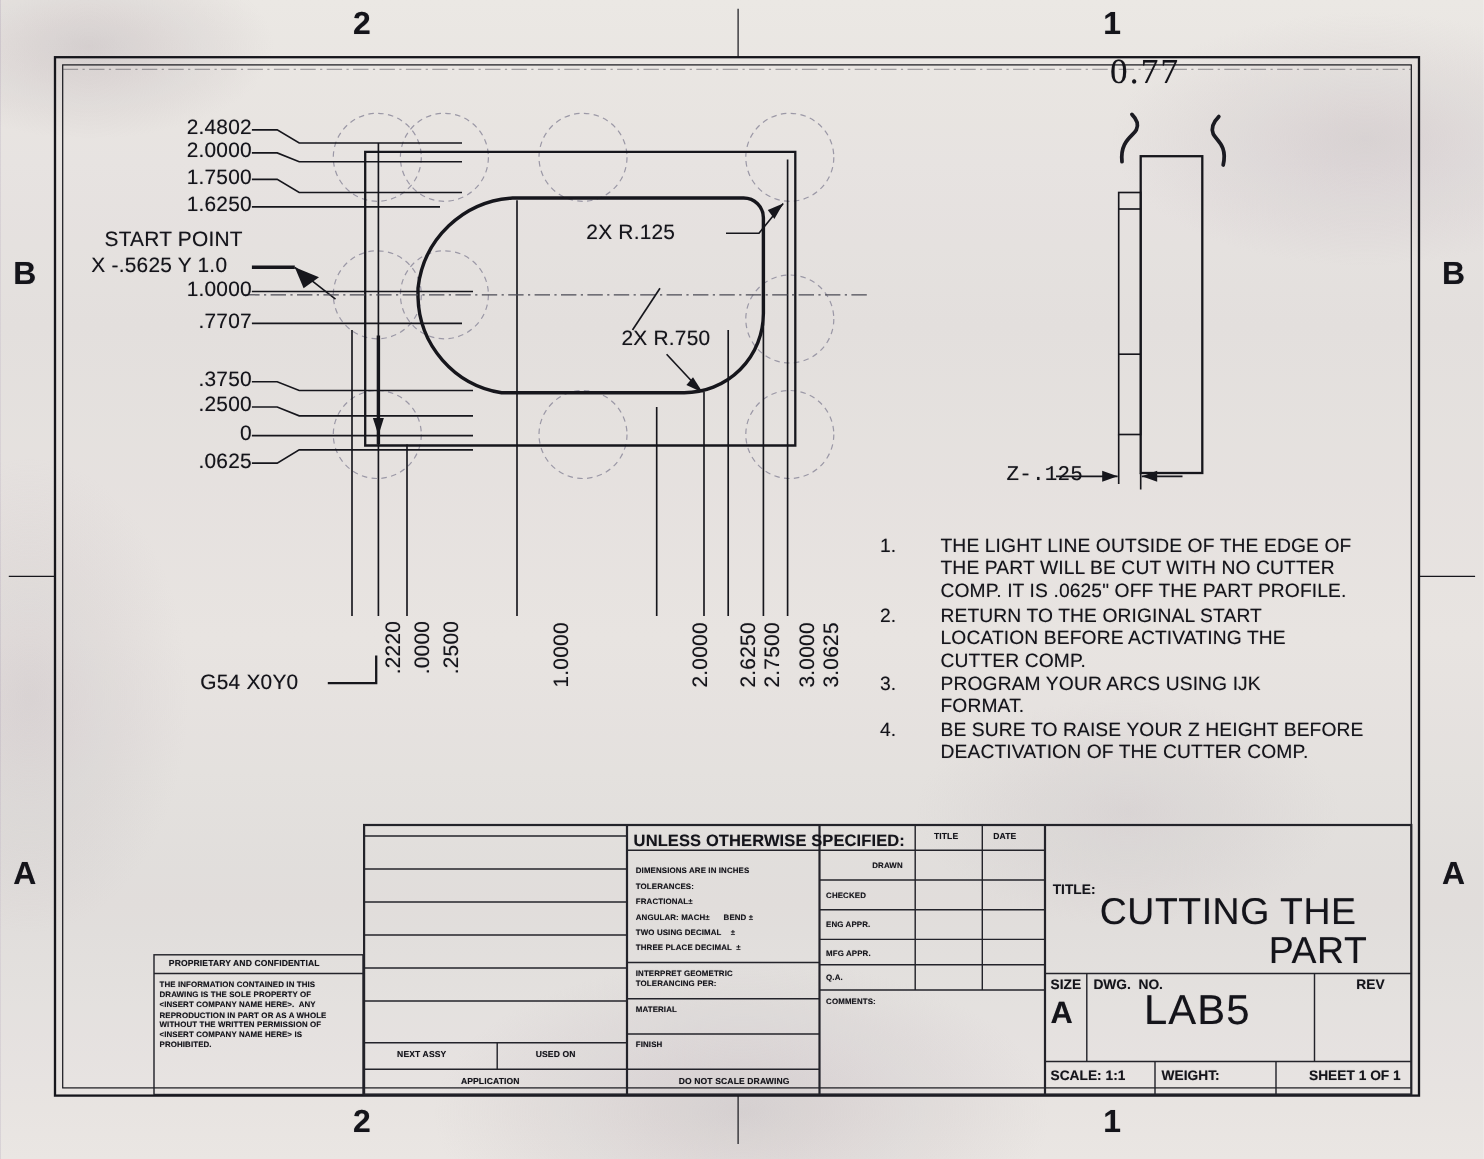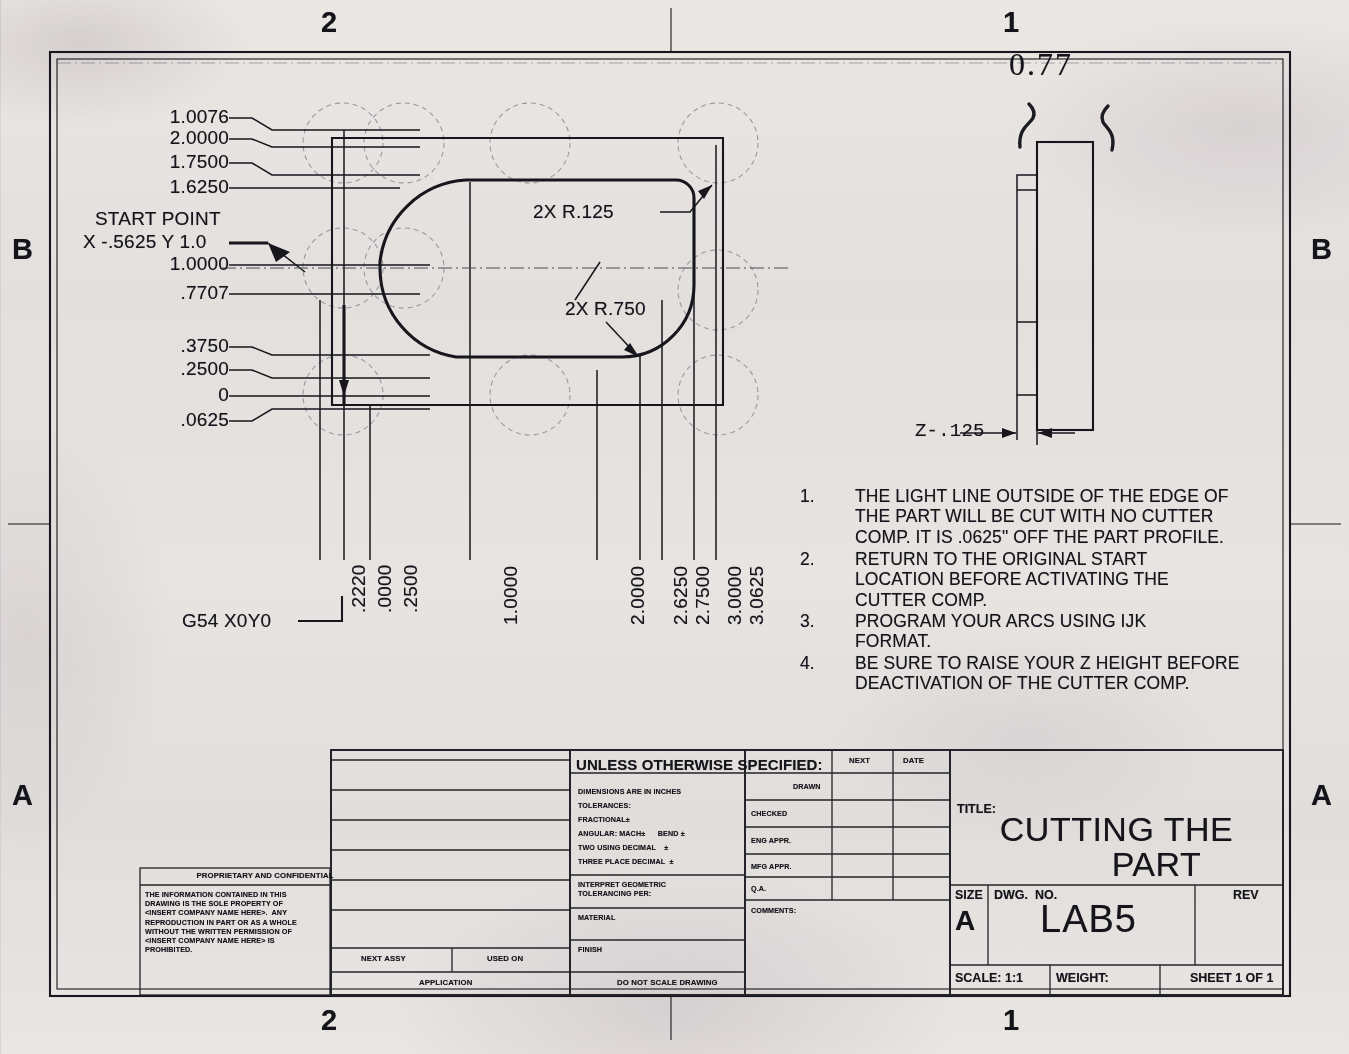--- a/index.html
+++ b/index.html
@@ -223,21 +223,21 @@
 
 <div class="t zone" style="left:321px;top:7px;">2</div>
 <div class="t zone" style="left:1003px;top:7px;">1</div>
 <div class="t zone" style="left:321px;top:1005px;">2</div>
 <div class="t zone" style="left:1003px;top:1005px;">1</div>
 <div class="t zone" style="left:12px;top:234px;">B</div>
 <div class="t zone" style="left:12px;top:780px;">A</div>
 <div class="t zone" style="left:1311px;top:234px;">B</div>
 <div class="t zone" style="left:1311px;top:780px;">A</div>
 
-<div class="t dim" style="left:99px;top:107px;width:130px;text-align:right;">1.0076</div>
+<div class="t dim" style="left:99px;top:107px;width:130px;text-align:right;">2.4802</div>
 <div class="t dim" style="left:99px;top:128px;width:130px;text-align:right;">2.0000</div>
 <div class="t dim" style="left:99px;top:152px;width:130px;text-align:right;">1.7500</div>
 <div class="t dim" style="left:99px;top:177px;width:130px;text-align:right;">1.6250</div>
 <div class="t dim" style="left:99px;top:254px;width:130px;text-align:right;">1.0000</div>
 <div class="t dim" style="left:99px;top:283px;width:130px;text-align:right;">.7707</div>
 <div class="t dim" style="left:99px;top:336px;width:130px;text-align:right;">.3750</div>
 <div class="t dim" style="left:99px;top:359px;width:130px;text-align:right;">.2500</div>
 <div class="t dim" style="left:99px;top:385px;width:130px;text-align:right;">0</div>
 <div class="t dim" style="left:99px;top:410px;width:130px;text-align:right;">.0625</div>
 
@@ -270,21 +270,21 @@
 <div class="t note" style="left:855px;top:549px;">RETURN TO THE ORIGINAL START
 LOCATION BEFORE ACTIVATING THE
 CUTTER COMP.</div>
 <div class="t note" style="left:800px;top:611px;">3.</div>
 <div class="t note" style="left:855px;top:611px;">PROGRAM YOUR ARCS USING IJK
 FORMAT.</div>
 <div class="t note" style="left:800px;top:653px;">4.</div>
 <div class="t note" style="left:855px;top:653px;">BE SURE TO RAISE YOUR Z HEIGHT BEFORE
 DEACTIVATION OF THE CUTTER COMP.</div>
 
-<div class="t tinyhead" style="left:140px;top:872px;width:164px;text-align:center;margin-left:43px;">PROPRIETARY AND CONFIDENTIAL</div>
+<div class="t tinyhead" style="left:140px;top:872px;width:164px;text-align:center;">PROPRIETARY AND CONFIDENTIAL</div>
 <div class="t tiny" style="left:145px;top:890px;">THE INFORMATION CONTAINED IN THIS
 DRAWING IS THE SOLE PROPERTY OF
 &lt;INSERT COMPANY NAME HERE&gt;.  ANY
 REPRODUCTION IN PART OR AS A WHOLE
 WITHOUT THE WRITTEN PERMISSION OF
 &lt;INSERT COMPANY NAME HERE&gt; IS
 PROHIBITED.</div>
 
 <div class="t tinyhead" style="left:361px;top:955px;">NEXT ASSY</div>
 <div class="t tinyhead" style="left:487px;top:955px;">USED ON</div>
@@ -296,33 +296,33 @@
 <div class="t tiny" style="left:578px;top:815px;">FRACTIONAL±</div>
 <div class="t tiny" style="left:578px;top:829px;">ANGULAR: MACH±      BEND ±</div>
 <div class="t tiny" style="left:578px;top:843px;">TWO USING DECIMAL    ±</div>
 <div class="t tiny" style="left:578px;top:857px;">THREE PLACE DECIMAL  ±</div>
 <div class="t tiny" style="left:578px;top:880px;">INTERPRET GEOMETRIC
 TOLERANCING PER:</div>
 <div class="t tiny" style="left:578px;top:913px;">MATERIAL</div>
 <div class="t tiny" style="left:578px;top:945px;">FINISH</div>
 <div class="t tinyhead" style="left:617px;top:979px;">DO NOT SCALE DRAWING</div>
 
-<div class="t tinyhead" style="left:849px;top:757px;">NEXT</div>
+<div class="t tinyhead" style="left:849px;top:757px;">TITLE</div>
 <div class="t tinyhead" style="left:903px;top:757px;">DATE</div>
 
 <div class="t tiny" style="left:751px;top:782px;padding-left:42px;">DRAWN</div>
 <div class="t tiny" style="left:751px;top:809px;">CHECKED</div>
 <div class="t tiny" style="left:751px;top:836px;">ENG APPR.</div>
 <div class="t tiny" style="left:751px;top:862px;">MFG APPR.</div>
 <div class="t tiny" style="left:751px;top:884px;">Q.A.</div>
 <div class="t tiny" style="left:751px;top:906px;">COMMENTS:</div>
 
 <div class="t sm" style="left:957px;top:803px;">TITLE:</div>
 <div class="t big" style="left:950px;top:812px;width:333px;text-align:center;">CUTTING THE</div>
-<div class="t big" style="left:990px;top:847px;width:333px;text-align:center;">PART</div>
+<div class="t big" style="left:910px;top:847px;width:333px;text-align:right;">PART</div>
 
 <div class="t sm" style="left:955px;top:889px;">SIZE</div>
 <div class="t lab" style="left:955px;top:906px;">A</div>
 <div class="t sm" style="left:994px;top:889px;text-align:right;">DWG.  NO.</div>
 <div class="t" style="left:1040px;top:900px;font-size:38px;letter-spacing:1px;">LAB5</div>
 <div class="t sm" style="left:1233px;top:889px;">REV</div>
 <div class="t sm" style="left:1233px;top:918px;"></div>
 
 <div class="t sm" style="left:955px;top:972px;">SCALE: 1:1</div>
 <div class="t sm" style="left:1056px;top:972px;">WEIGHT:</div>

